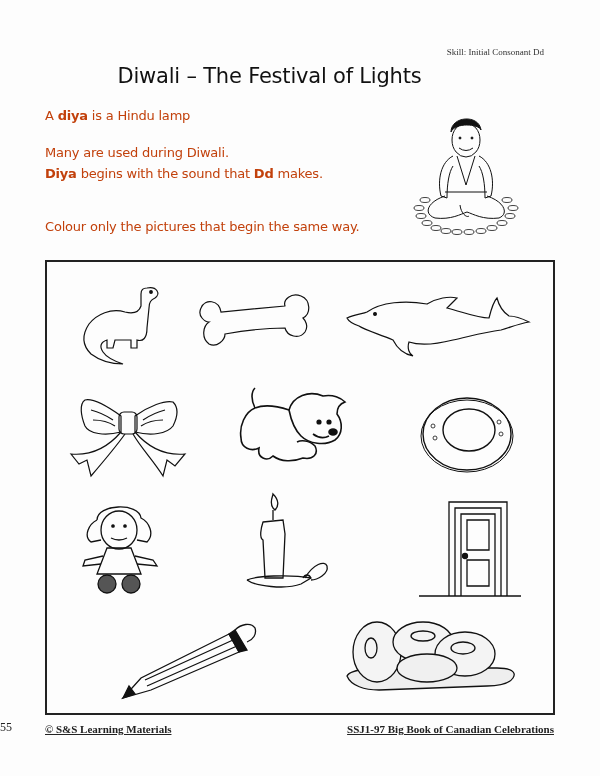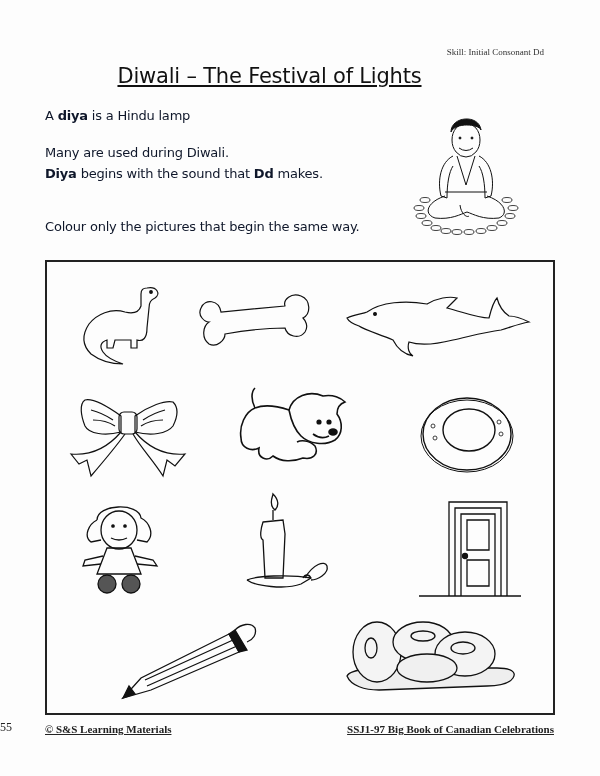--- a/index.html
+++ b/index.html
@@ -1,19 +1,19 @@
 <!DOCTYPE html>
 <html><head>
 <meta charset="utf-8">
 <style>
   html, body { margin:0; padding:0; background:#fdfdfd; }
   body { width:600px; height:776px; position:relative; overflow:hidden; font-family:"DejaVu Sans", sans-serif; color:#111; }
   .skill { position:absolute; top:47px; right:56px; font-family:"Liberation Serif", serif; font-size:9px; color:#333; }
-  .title { position:absolute; top:64px; left:0; width:539px; text-align:center; font-family:"DejaVu Sans", sans-serif; font-size:21px; color:#111; letter-spacing:-0.2px;text-decoration:underline; }
-  .line { position:absolute; left:45px; font-size:13px; color:#0f172a; white-space:nowrap; letter-spacing:-0.2px; }
+  .title { position:absolute; top:64px; left:0; width:539px; text-align:center; font-family:"DejaVu Sans", sans-serif; font-size:21px; color:#111; letter-spacing:-0.2px; }
+  .line { position:absolute; left:45px; font-size:13px; color:#c2410c; white-space:nowrap; letter-spacing:-0.2px; }
   .line b { font-weight:bold; }
   .boy { position:absolute; left:405px; top:110px; width:125px; height:130px; }
   .box { position:absolute; left:45px; top:260px; width:506px; height:451px; border:2px solid #222; box-sizing:content-box; }
   .pic { position:absolute; }
   .footer { position:absolute; top:723px; font-family:"Liberation Serif", serif; font-size:11px; font-weight:bold; color:#222;text-decoration:underline; }
   .page-num { position:absolute; top:720px; left:0; width:600px; text-align:left; font-family:"Liberation Serif", serif; font-size:12px; color:#222; }
   svg { overflow:visible; }
   svg * { vector-effect: non-scaling-stroke; }
 </style>
 </head>

